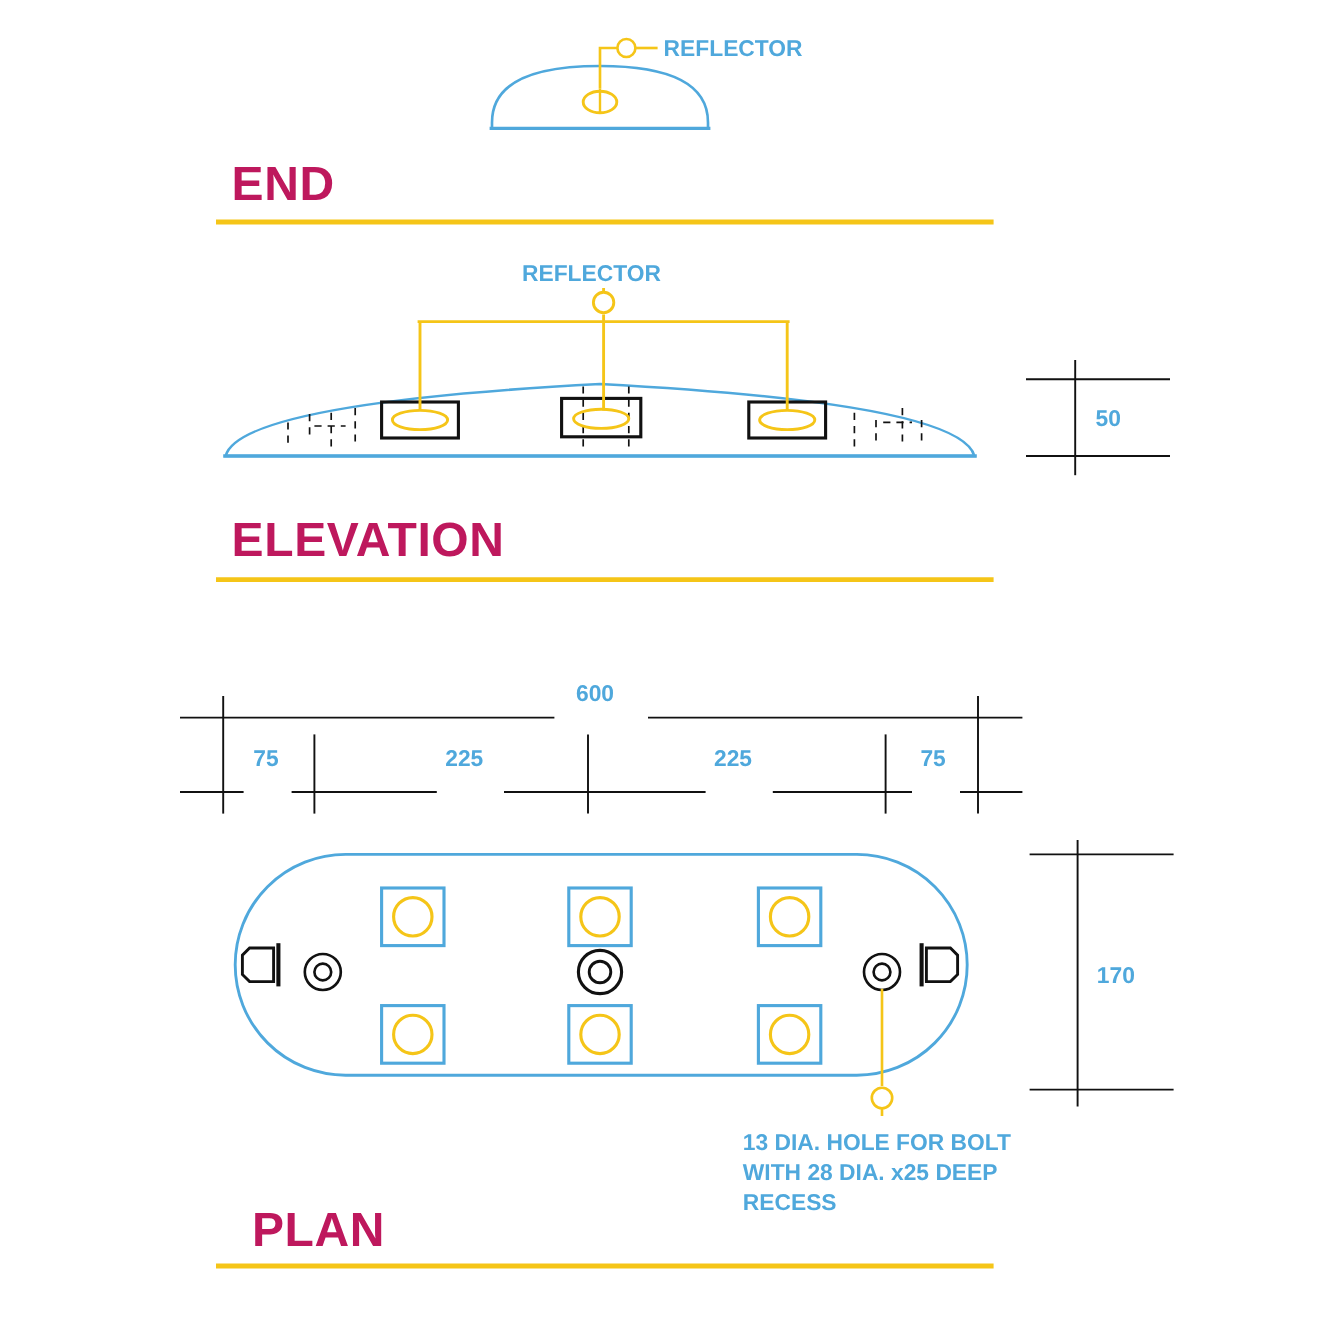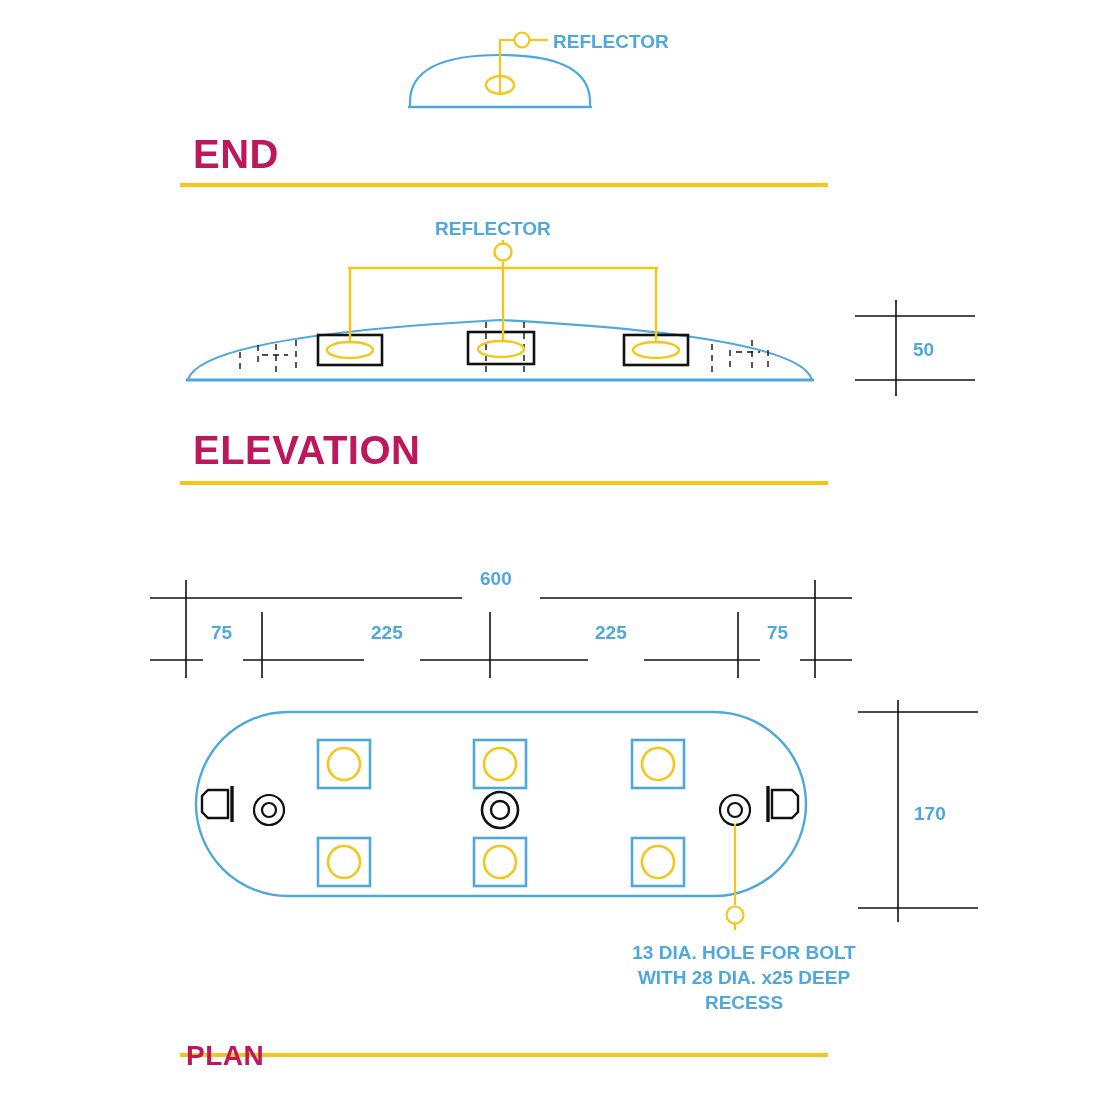--- a/index.html
+++ b/index.html
@@ -35,24 +35,23 @@
     left: 193px;
     top: 132px;
     font-size: 40px;
   }
   #title-elevation {
     left: 193px;
     top: 428px;
     font-size: 40px;
   }
   #title-plan {
-    left: 186px;
+    left: 210px;
     top: 1003px;
-    font-size: 28px;
-    margin-top: 37px;
+    font-size: 40px;
   }
   .label-blue {
     position: absolute;
     color: #4FA8DC;
     font-weight: bold;
     white-space: nowrap;
     text-align: right;
   }
   .dim-text {
     position: absolute;
@@ -73,21 +72,20 @@
   }
   #note-hole {
     position: absolute;
     left: 619px;
     top: 940px;
     width: 250px;
     color: #4FA8DC;
     font-weight: bold;
     font-size: 19px;
     line-height: 25px;
-    text-align: center;
   }
   #dim-50 { left: 913px; top: 339px; }
   #dim-170 { left: 870px; top: 803px; margin-left: 44px; }
   #dim-600 { left: 480px; top: 568px; text-align: right; }
   #dim-75-left { left: 211px; top: 622px; }
   #dim-225-left { left: 371px; top: 622px; }
   #dim-225-right { left: 595px; top: 622px; }
   #dim-75-right { left: 767px; top: 622px; }
 </style>
 </head>

